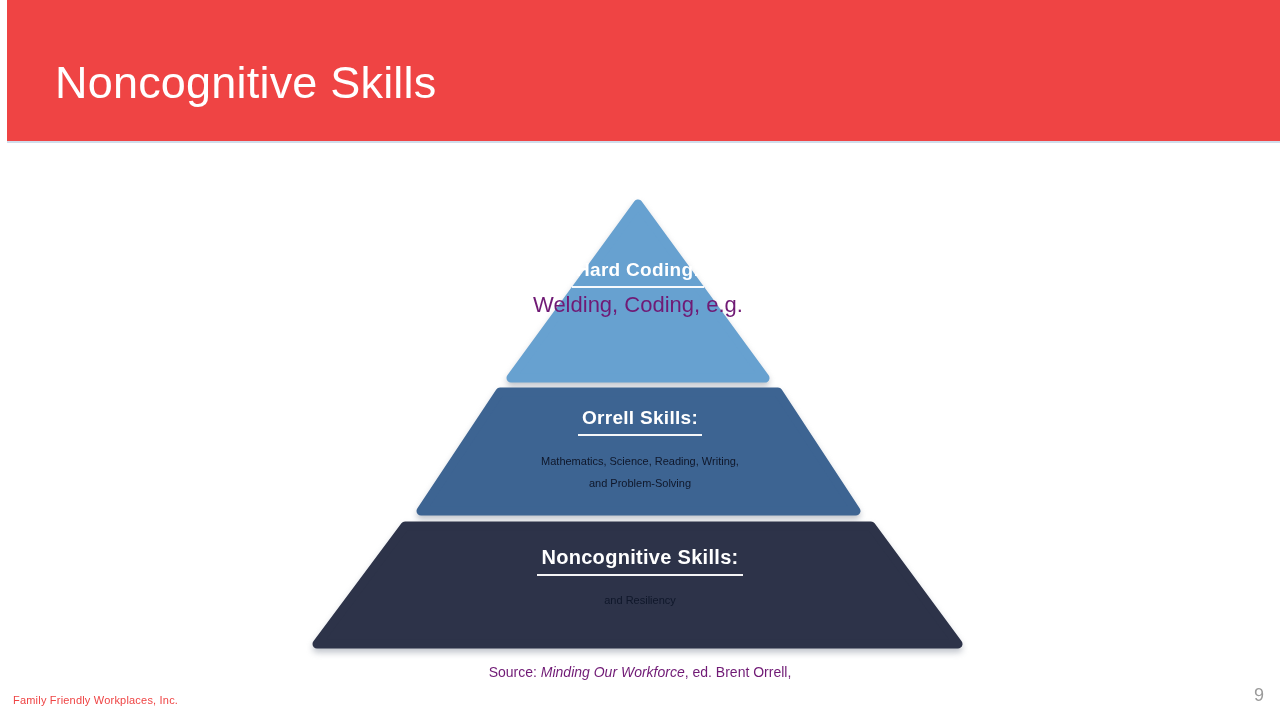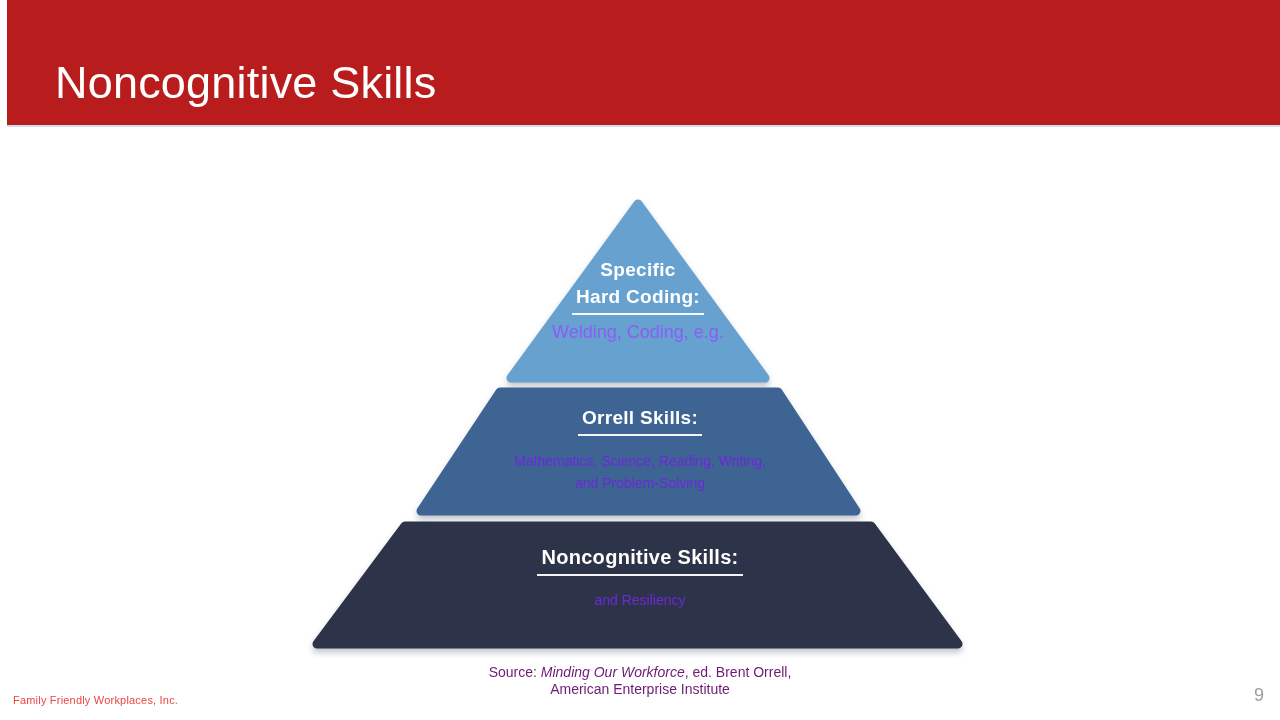--- a/index.html
+++ b/index.html
@@ -3,22 +3,22 @@
 <meta charset="utf-8">
 <style>
   * { margin:0; padding:0; box-sizing:border-box; }
   html,body { width:1280px; height:720px; }
   body { font-family:"Liberation Sans", sans-serif; background:#ffffff; overflow:hidden; }
 
   .slide { position:relative; width:1280px; height:720px; background:#ffffff; }
 
   
   .header {
-    position:absolute; left:7px; top:0; width:1273px; height:125px;
-    background:#b91c1c;
+    position:absolute; left:7px; top:0; width:1273px; height:141px;
+    background:#ef4444;
     box-shadow:0 2px 0 rgba(150,180,210,0.45);
   }
   .title {
     position:absolute; left:48px; top:58px;
     color:#ffffff; font-size:45px; font-weight:300; line-height:1.1;
     letter-spacing:0.2px;
   }
 
   
   .pyr { position:absolute; left:0; top:0; width:1280px; height:720px; }
@@ -29,22 +29,22 @@
 
   
   .tier-text { position:absolute; text-align:center; color:#ffffff; z-index:2; }
   .tier-head { font-weight:bold; font-size:19px; line-height:27px; letter-spacing:0.3px; }
   .tier-head-lg { font-size:20px;text-align:center; }
   .underlined {
     display:inline-block;
     border-bottom:2px solid rgba(255,255,255,0.95);
     padding:0 4px 3px 4px;
   }
-  .tier-body { font-size:14px; line-height:22px; font-weight:400; color:#6d28d9; }
-  .tier-body-light { color:#8b5cf6; font-size:18px; }
+  .tier-body { font-size:11px; line-height:22px; font-weight:400; color:#0f172a; }
+  .tier-body-light { color:#701a75; font-size:22px; }
 
   .t1 { left:478px; top:256px; width:320px; }
   .t1 .tier-body { margin-top:6px; }
   .t2 { left:420px; top:404px; width:440px; }
   .t2 .tier-body { margin-top:14px; }
   .t3 { left:340px; top:544px; width:600px; }
   .t3 .tier-body { margin-top:13px; }
 
   
   .source {
@@ -78,21 +78,20 @@
     </g>
     <g stroke="#3D6492">
       <polygon points="500,392 778,392 856,511 421,511" fill="#3D6492"></polygon>
     </g>
     <g stroke="#2D3349">
       <polygon points="405,526 871,526 958,644 317,644" fill="#2D3349"></polygon>
     </g>
   </svg>
 
   <div class="tier-text t1">
-    <div class="tier-head">Specific</div>
     <div class="tier-head"><span class="underlined">Hard Coding:</span></div>
     <div class="tier-body tier-body-light">Welding, Coding, e.g.</div>
   </div>
 
   <div class="tier-text t2">
     <div class="tier-head"><span class="underlined">Orrell Skills:</span></div>
     <div class="tier-body">
       <div>Mathematics, Science, Reading, Writing,</div>
       <div>and Problem-Solving</div>
     </div>
@@ -100,19 +99,18 @@
 
   <div class="tier-text t3">
     <div class="tier-head tier-head-lg"><span class="underlined">Noncognitive Skills:</span></div>
     <div class="tier-body">
       <div>and Resiliency</div>
     </div>
   </div>
 
   <div class="source">
     <div><span>Source: </span><span class="it">Minding Our Workforce</span><span>, ed. Brent Orrell,</span></div>
-    <div>American Enterprise Institute</div>
   </div>
 
   <div class="footer-left">Family Friendly Workplaces, Inc.</div>
   <div class="page-num">9</div>
 
 </div>
 
 </body></html>

